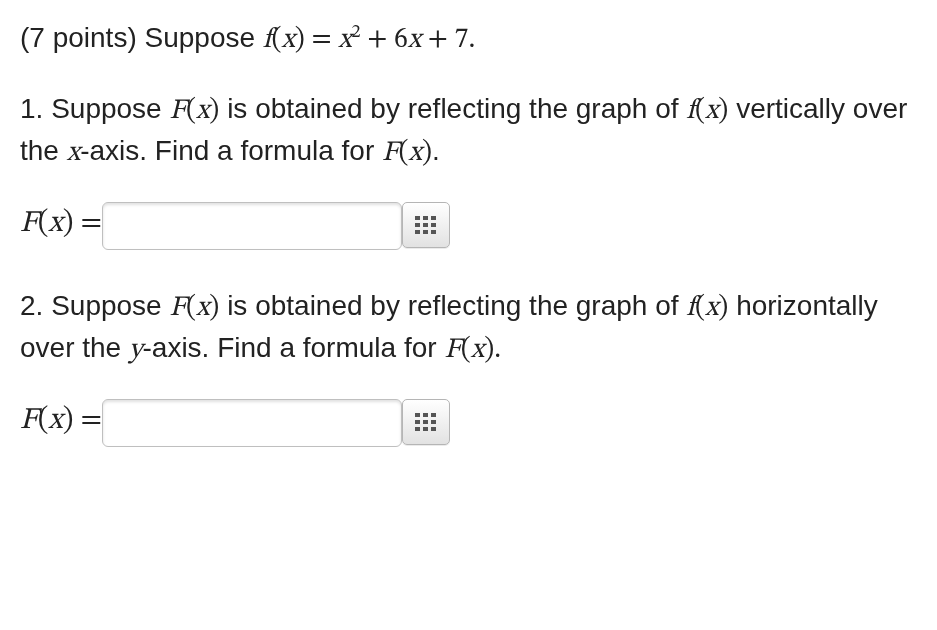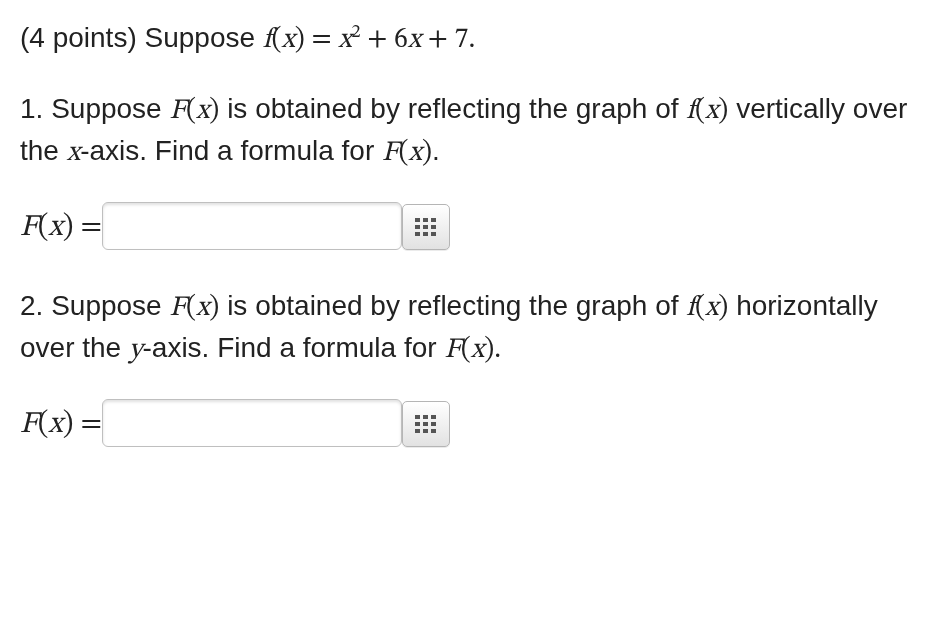--- a/index.html
+++ b/index.html
@@ -19,21 +19,21 @@
   }
   .mi { font-style: italic; }
   sup {
     font-size: 0.65em;
     vertical-align: super;
     line-height: 0;
   }
   .block { margin-bottom: 28px; }
   .answer-row {
     display: flex;
-    align-items: flex-end;
+    align-items: flex-start;
     margin-top: 10px;
     margin-bottom: 36px;
   }
   .answer-input {
     width: 300px;
     height: 48px;
     border: 1px solid #bfbfbf;
     border-radius: 6px;
     background: #fff;
     box-shadow: inset 0 2px 3px rgba(0,0,0,0.12);
@@ -56,21 +56,21 @@
   .keypad-btn svg { display: block; }
   .lbl {
     font-family: "Cambria Math", "STIX Two Math", Georgia, serif;
     font-size: 30px;
   }
 </style>
 </head>
 <body>
 
 <div class="block">
-  <span>(4 points)</span>
+  <span>(7 points)</span>
   <span>Suppose</span>
   <span class="math">
     <span class="mi">f</span>(<span class="mi">x</span>) = <span class="mi">x</span><sup>2</sup> + 6<span class="mi">x</span> + 7.
   </span>
 </div>
 
 <div class="block">
   <span>1.</span>
   <span>Suppose</span>
   <span class="math"><span class="mi">F</span>(<span class="mi">x</span>)</span>

